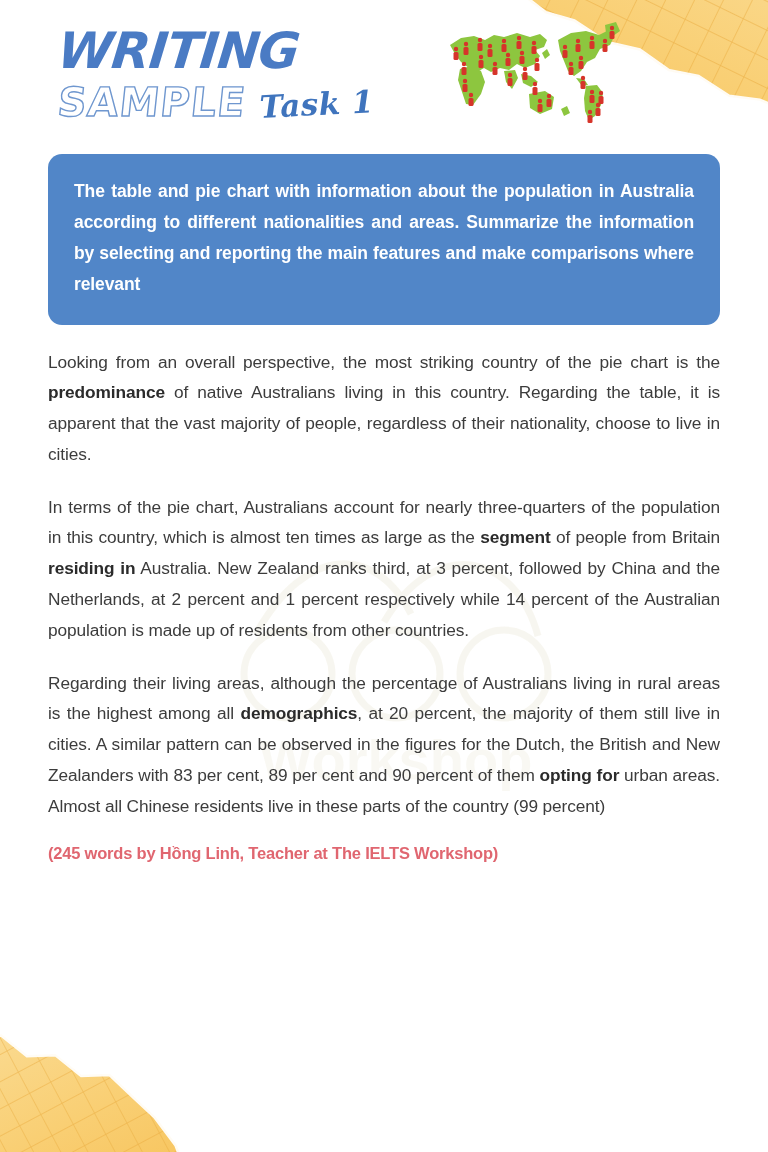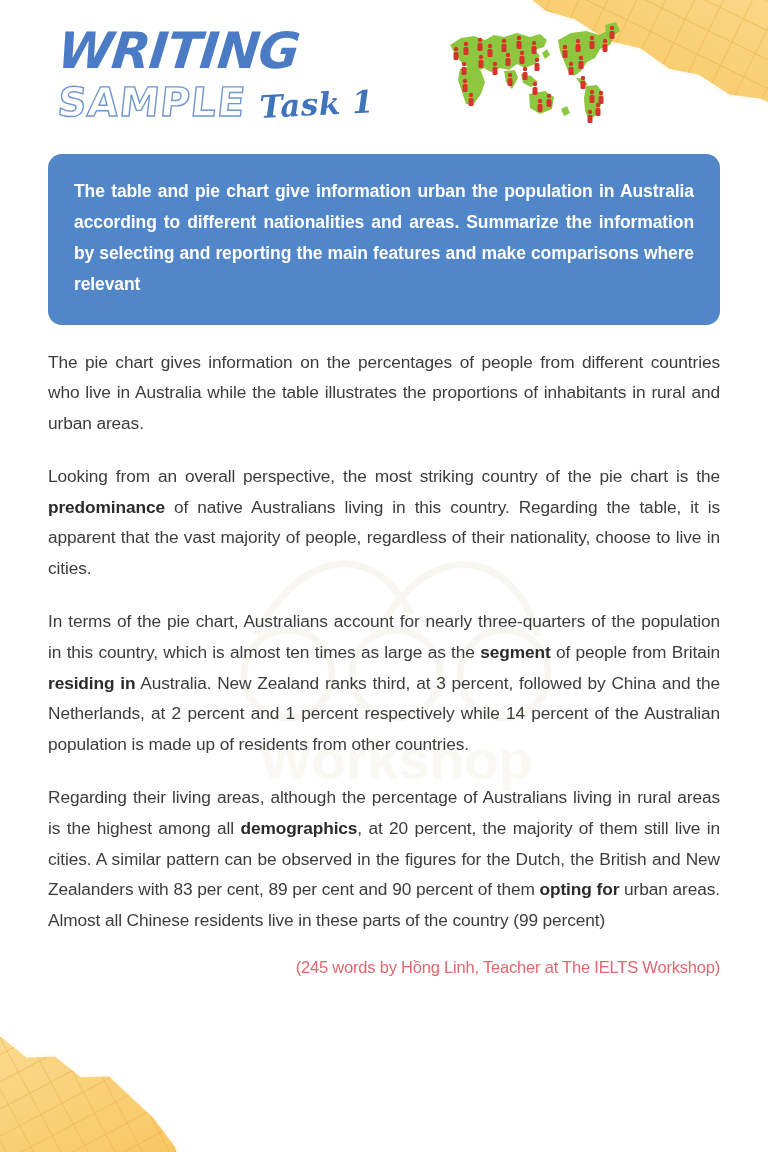--- a/index.html
+++ b/index.html
@@ -157,23 +157,23 @@
     text-align-last: left;
     margin-bottom: 22px;
     letter-spacing: -0.1px;
   }
 
   .para b { font-weight: 700; color: #2b2b2b; }
 
   
   .footer-credit {
     margin-top: 6px;
-    text-align: right;
+    text-align: left;
     color: #e06670;
-    font-weight: 400;
+    font-weight: 700;
     font-size: 16.5px;
     letter-spacing: -0.2px;
   }
 </style>
 </head>
 <body>
 
 <div class="corner corner-tr">
   <svg class="tornpaper" viewBox="0 0 300 220" preserveAspectRatio="none">
     <defs>
@@ -398,25 +398,24 @@
           <g>
               <circle cx="318" cy="154" r="4.4"></circle>
               <rect x="313" y="160" width="10" height="16" rx="3"></rect>
             </g>
         </g>
       </svg>
     </div>
   </div>
 
   <div class="prompt-box">
-    <div class="prompt-text">The table and pie chart give information urban the population in Australia according to different nationalities and areas. Summarize the information by selecting and reporting the main features and make comparisons where relevant</div>
+    <div class="prompt-text">The table and pie chart with information about the population in Australia according to different nationalities and areas. Summarize the information by selecting and reporting the main features and make comparisons where relevant</div>
   </div>
 
   <div class="body-copy">
-    <p class="para"><span>The pie chart gives information on the percentages of people from different countries who live in Australia while the table illustrates the proportions of inhabitants in rural and urban areas.</span></p>
     <p class="para"><span>Looking from an overall perspective, the most striking country of the pie chart is the </span><b>predominance</b><span> of native Australians living in this country. Regarding the table, it is apparent that the vast majority of people, regardless of their nationality, choose to live in cities.</span></p>
     <p class="para"><span>In terms of the pie chart, Australians account for nearly three-quarters of the population in this country, which is almost ten times as large as the </span><b>segment</b><span> of people from Britain </span><b>residing in</b><span> Australia. New Zealand ranks third, at 3 percent, followed by China and the Netherlands, at 2 percent and 1 percent respectively while 14 percent of the Australian population is made up of residents from other countries.</span></p>
     <p class="para"><span>Regarding their living areas, although the percentage of Australians living in rural areas is the highest among all </span><b>demographics</b><span>, at 20 percent, the majority of them still live in cities. A similar pattern can be observed in the figures for the Dutch, the British and New Zealanders with 83 per cent, 89 per cent and 90 percent of them </span><b>opting for</b><span> urban areas. Almost all Chinese residents live in these parts of the country (99 percent)</span></p>
   </div>
 
   <div class="footer-credit">(245 words by Hồng Linh, Teacher at The IELTS Workshop)</div>
 
 </div>
 
 </body></html>

